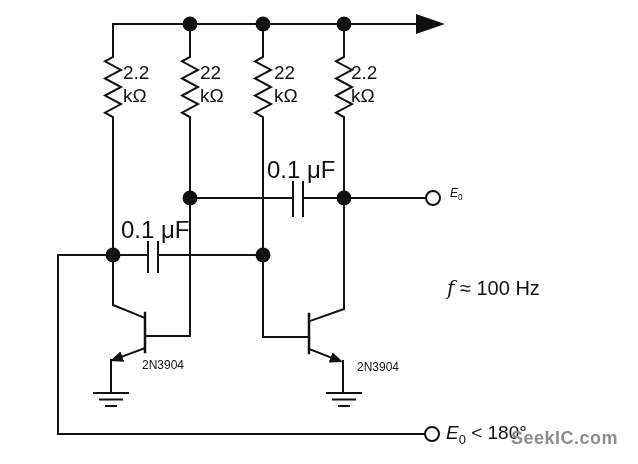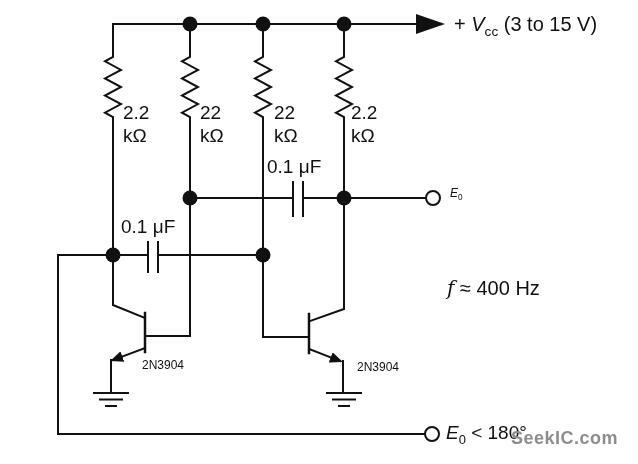--- a/index.html
+++ b/index.html
@@ -11,22 +11,22 @@
     color:#111111;
     overflow:hidden;
   }
   #wires{position:absolute;left:0;top:0;}
   .lbl{
     position:absolute;
     white-space:nowrap;
     color:#111111;
     font-family:"Liberation Sans",sans-serif;
   }
-  .rlbl{font-size:19px;line-height:23px;margin-top:40px;}
-  .caplbl{font-size:19px;}
+  .rlbl{font-size:19px;line-height:23px;}
+  .caplbl{font-size:24px;}
   .qlbl{font-size:12px;}
   .it{font-style:italic;}
   .mathf{font-style:italic;font-family:"DejaVu Serif",serif;}
   sub{font-size:68%;line-height:0;}
   #watermark{
     font-size:18px;
     font-weight:bold;
     color:#8d8d8d;
     letter-spacing:0.5px;
   }
@@ -92,23 +92,20 @@
       <circle cx="113" cy="255" r="7.5"></circle>
       <circle cx="263" cy="255" r="7.5"></circle>
     </g>
 
     <polygon points="416,14 445,24 416,34" fill="#111111"></polygon>
 
     <circle cx="433" cy="198" r="7" fill="#ffffff" stroke="#111111" stroke-width="2"></circle>
     <circle cx="432" cy="434" r="7" fill="#ffffff" stroke="#111111" stroke-width="2"></circle>
   </svg>
 
-  <div class="lbl" style="left:454px;top:13px;font-size:20px">
-    <span>+ </span><span class="it">V</span><sub>cc</sub><span> (3 to 15 V)</span>
-  </div>
 
   <div class="lbl rlbl" style="left:123px;top:61px">
     <div>2.2</div>
     <div>kΩ</div>
   </div>
   <div class="lbl rlbl" style="left:200px;top:61px">
     <div>22</div>
     <div>kΩ</div>
   </div>
   <div class="lbl rlbl" style="left:274px;top:61px">
@@ -124,21 +121,21 @@
   <div class="lbl caplbl" style="left:121px;top:216px">0.1 μF</div>
 
   <div class="lbl qlbl" style="left:142px;top:358px">2N3904</div>
   <div class="lbl qlbl" style="left:357px;top:360px">2N3904</div>
 
   <div class="lbl" style="left:450px;top:186px;font-size:12px">
     <span class="it">E</span><sub>0</sub>
   </div>
 
   <div class="lbl" style="left:447px;top:276px;font-size:20px">
-    <span class="mathf">f</span><span> ≈ 400 Hz</span>
+    <span class="mathf">f</span><span> ≈ 100 Hz</span>
   </div>
 
   <div class="lbl" style="left:446px;top:422px;font-size:19px">
     <span class="it">E</span><sub>0</sub><span> &lt; 180°</span>
   </div>
 
   <div class="lbl" id="watermark" style="left:511px;top:428px">SeekIC.com</div>
 
 </div>
 

